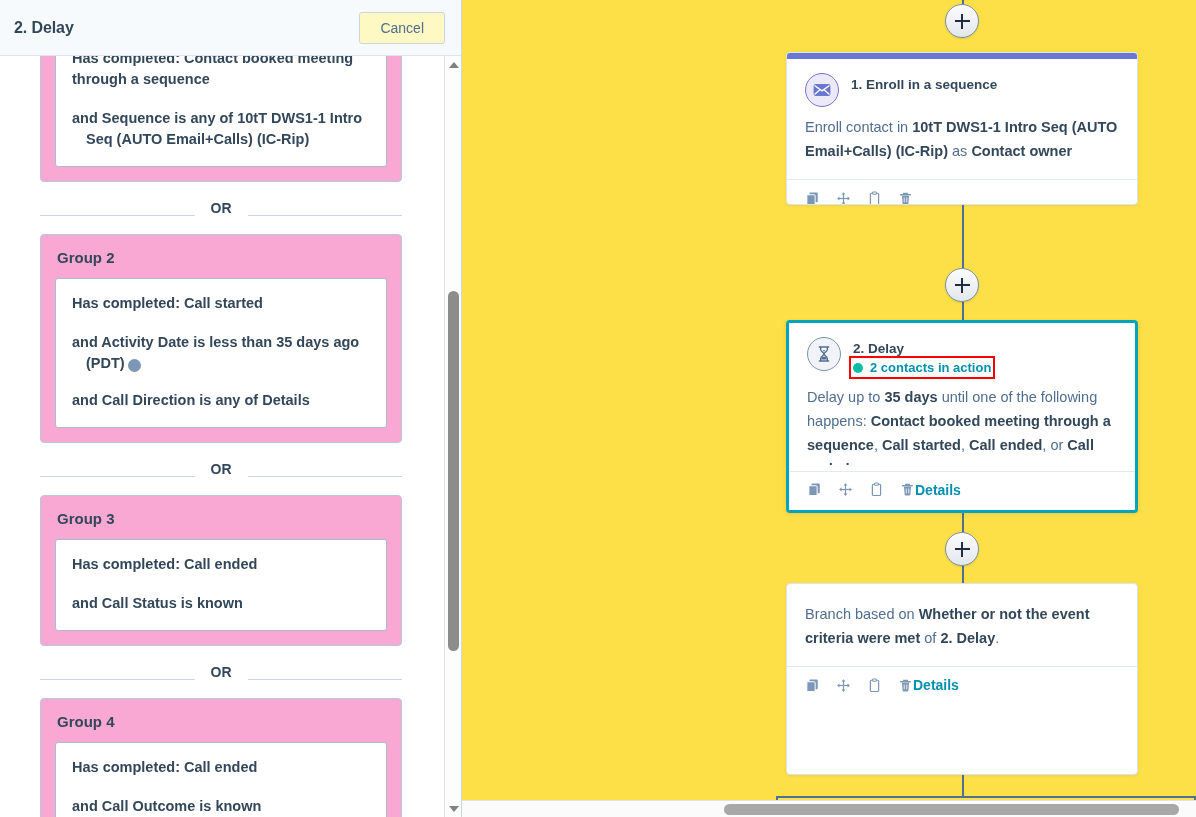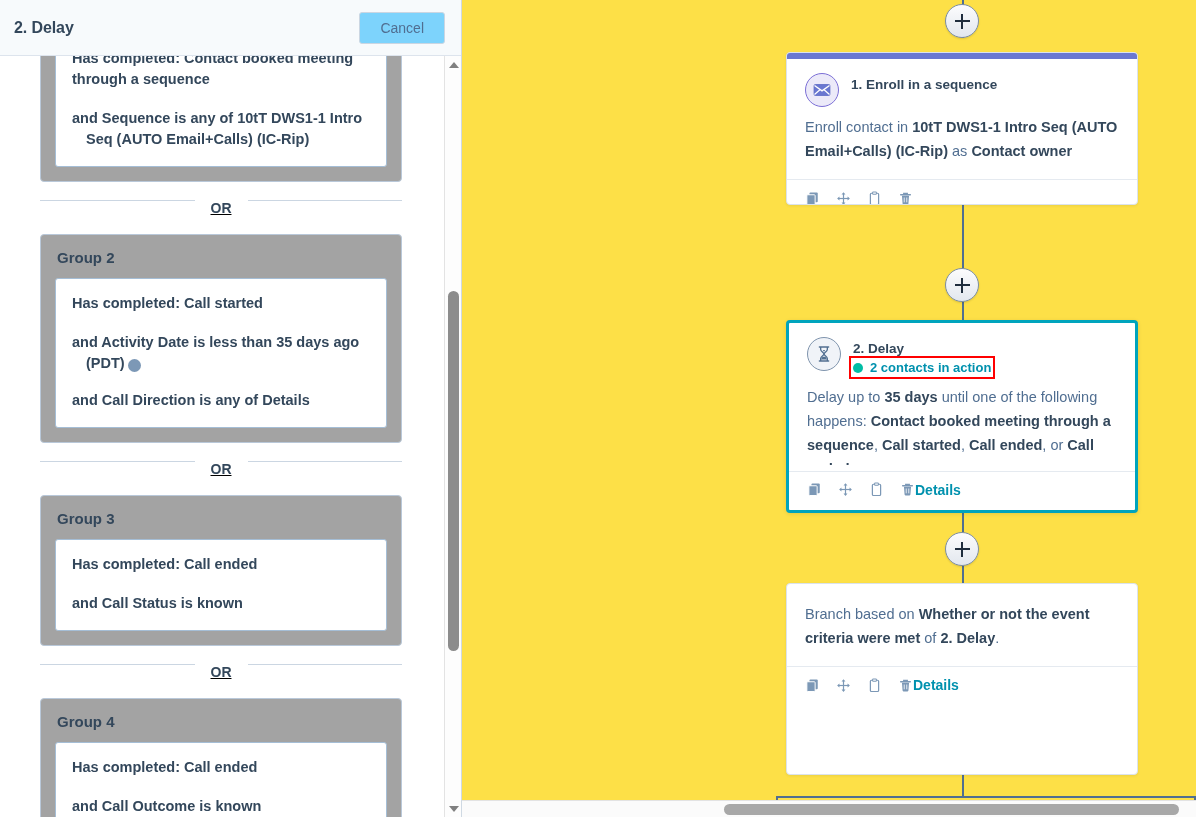--- a/index.html
+++ b/index.html
@@ -40,21 +40,21 @@
     box-sizing: border-box;
   }
   .panel-title {
     font-size: 16px;
     font-weight: bold;
     color: #33475b;
     letter-spacing: -0.1px;
   }
   .cancel-btn {
     border: 1px solid #cbd6e2;
-    background: #7dd3fc;
+    background: #fef9c3;
     color: #506e91;
     font-size: 14px;
     border-radius: 3px;
     padding: 7px 20px;
     cursor: pointer;
     font-family: "Liberation Sans", sans-serif;
   }
 
   .panel-body {
     position: relative;
@@ -65,21 +65,21 @@
   .panel-scroll-content {
     position: absolute;
     top: 0; left: 0;
     width: 440px;
     padding: 0 0 0 0;
     box-sizing: border-box;
   }
   .groups-wrap { padding: 0 38px 0 40px; }
 
   .group-box {
-    background: #a3a3a3;
+    background: #f9a8d4;
     border: 1px solid #b9c8d9;
     border-radius: 4px;
     padding: 14px 14px 14px 14px;
     box-sizing: border-box;
   }
   .group-title {
     font-size: 15px;
     font-weight: bold;
     color: #33475b;
     margin: 0 0 12px 2px;
@@ -116,23 +116,22 @@
     font-size: 10px;
     font-weight: bold;
     text-align: center;
     line-height: 13px;
     vertical-align: -1px;
     margin-left: 3px;
     font-family: "Liberation Serif", serif;
   }
   .or-sep {
     display: flex;
-    align-items: flex-start;
+    align-items: flex-end;
     margin: 18px 0 18px 0;
-    text-decoration: underline;
   }
   .or-sep .bar { flex: 1; height: 1px; background: #cbd6e2; }
   .or-sep .lbl {
     font-size: 14px; font-weight: bold; color: #33475b;
     padding: 0 16px;
   }
 
   
   .vscroll {
     position: absolute;

